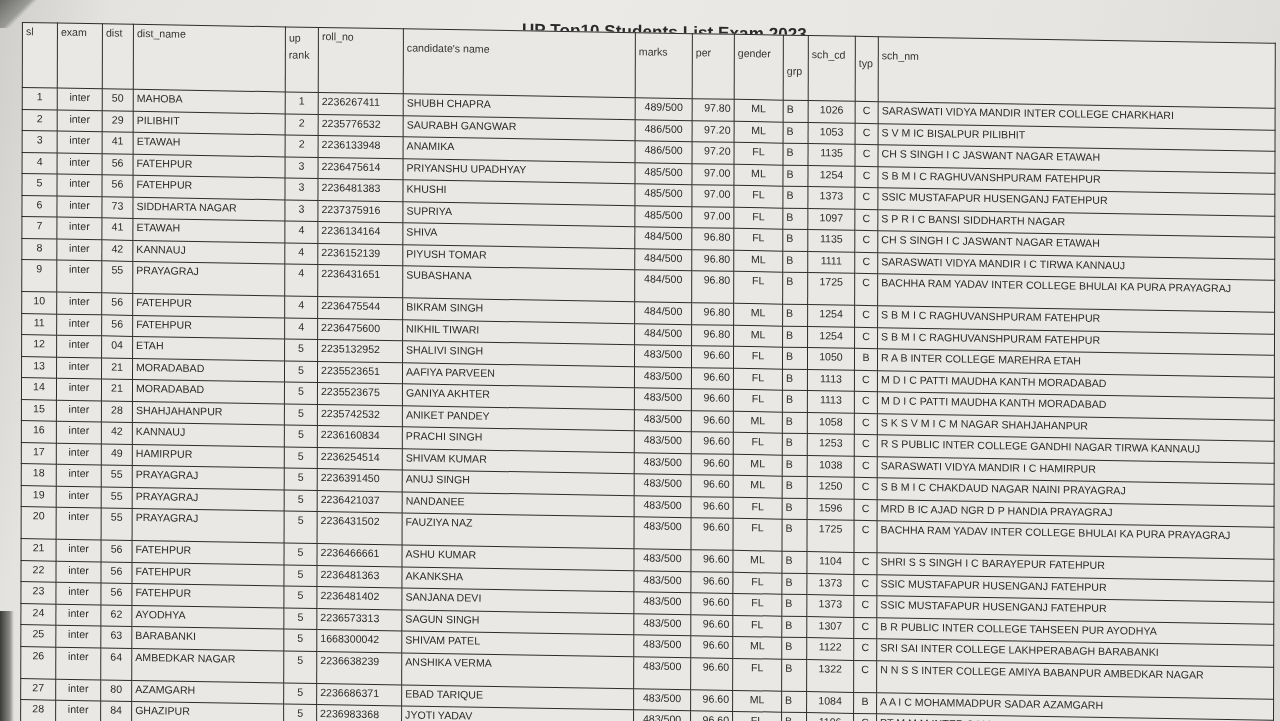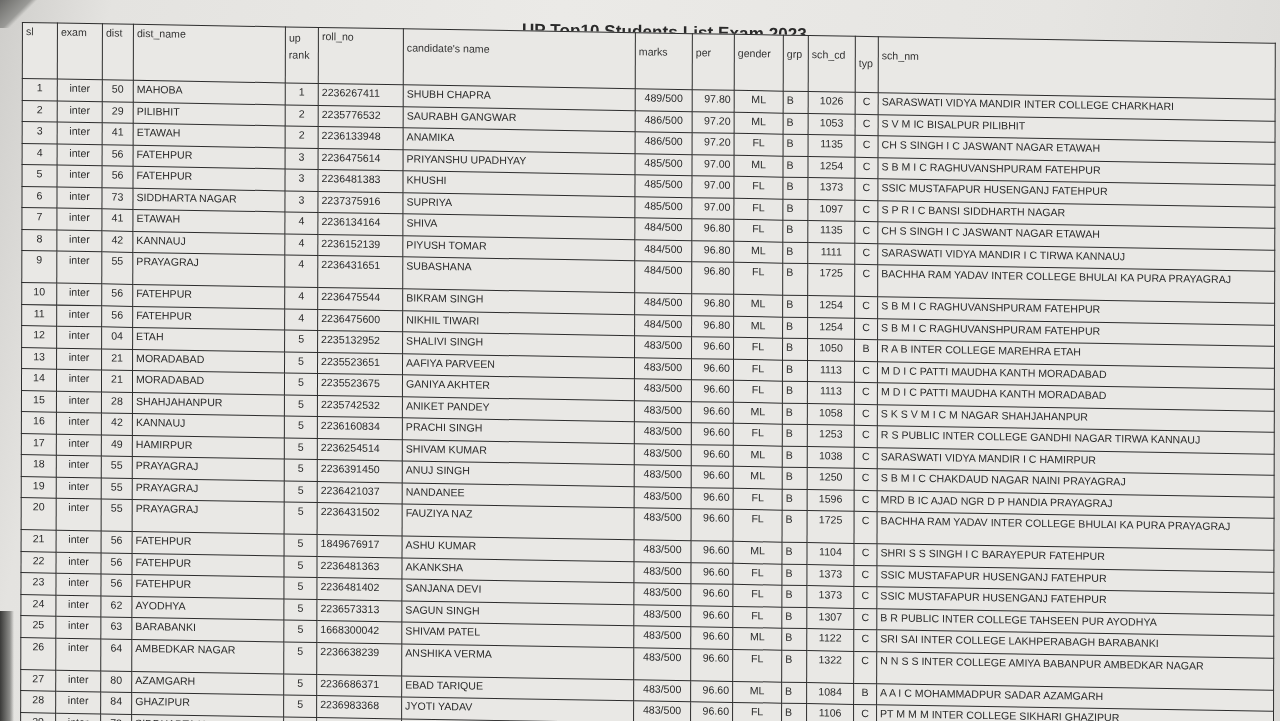--- a/index.html
+++ b/index.html
@@ -76,21 +76,21 @@
         <th class="sl">sl</th>
         <th class="exam">exam</th>
         <th class="dist">dist</th>
         <th class="dname">dist_name</th>
         <th class="rank" style="white-space:normal;line-height:17px;"><span>up rank</span></th>
         <th class="roll">roll_no</th>
         <th class="cand" style="padding-top:12px;">candidate's name</th>
         <th class="marks" style="padding-top:12px;">marks</th>
         <th class="per" style="padding-top:12px;">per</th>
         <th class="gen" style="padding-top:12px;">gender</th>
-        <th class="grp" style="padding-top:12px;">grp</th>
+        <th class="grp" style="padding-top:29px;">grp</th>
         <th class="scd" style="padding-top:12px;border-radius:22px;">sch_cd</th>
         <th class="typ" style="padding-top:20px;">typ</th>
         <th class="snm" style="padding-top:12px;">sch_nm</th>
       </tr>
     </thead>
     <tbody id="tbody">
         <tr>
           <td class="c sl">1</td>
           <td class="c exam">inter</td>
           <td class="c dist">50</td>
@@ -409,21 +409,21 @@
           <td class="c scd">1725</td>
           <td class="c typ">C</td>
           <td class="snm">BACHHA RAM YADAV INTER COLLEGE BHULAI KA PURA  PRAYAGRAJ</td>
         </tr>
         <tr>
           <td class="c sl">21</td>
           <td class="c exam">inter</td>
           <td class="c dist">56</td>
           <td class="dname">FATEHPUR</td>
           <td class="c rank">5</td>
-          <td class="roll">1849676917</td>
+          <td class="roll">2236466661</td>
           <td class="cand">ASHU KUMAR</td>
           <td class="c marks">483/500</td>
           <td class="r per">96.60</td>
           <td class="c gen">ML</td>
           <td class="grp">B</td>
           <td class="c scd">1104</td>
           <td class="c typ">C</td>
           <td class="snm">SHRI S S SINGH I C BARAYEPUR FATEHPUR</td>
         </tr>
         <tr>

